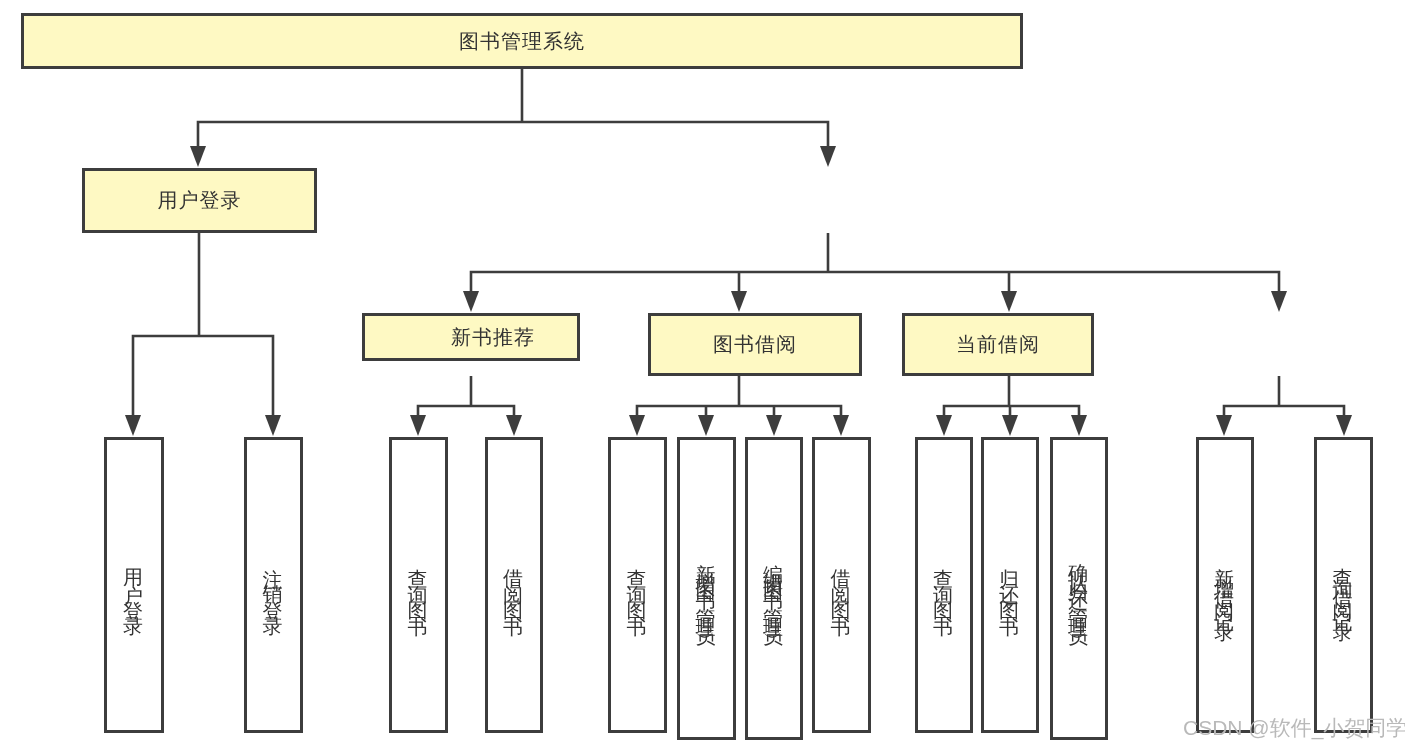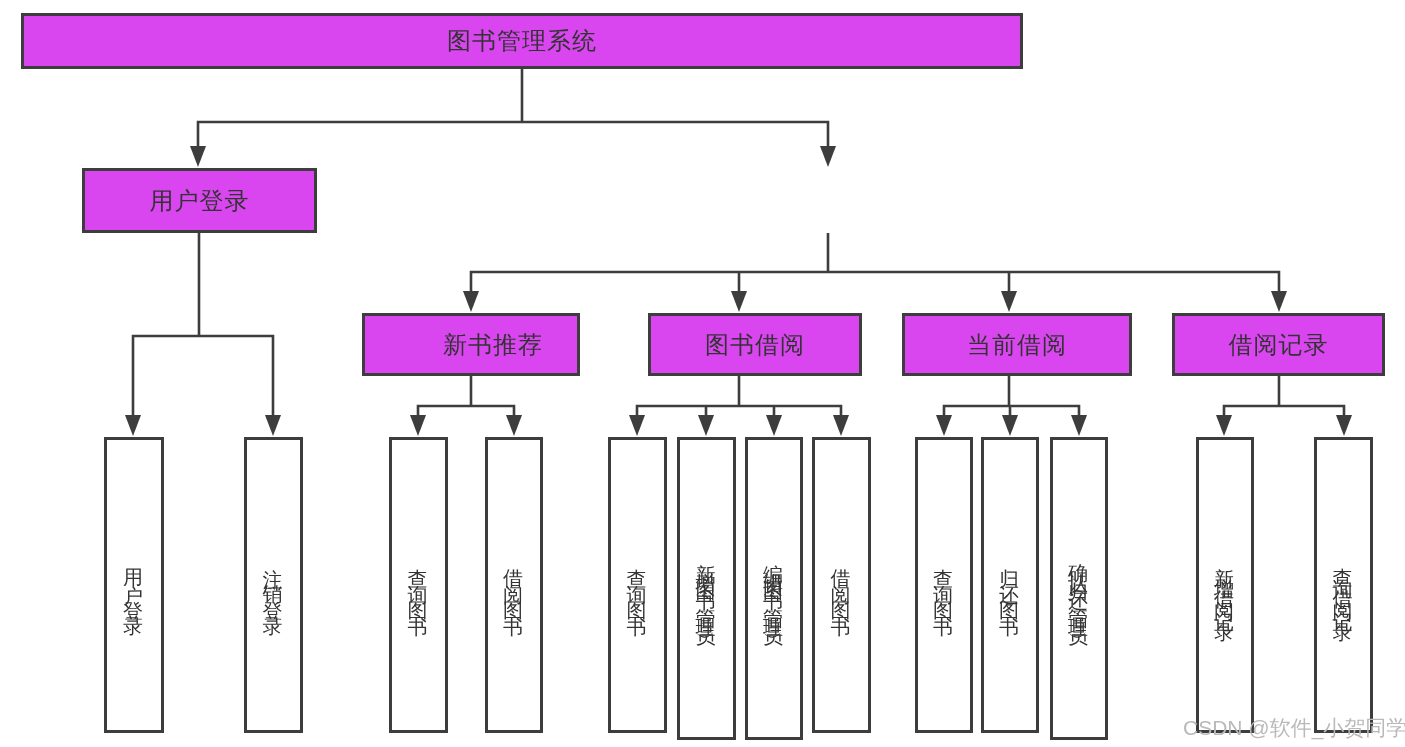--- a/index.html
+++ b/index.html
@@ -20,36 +20,36 @@
     position: absolute;
     left: 0; top: 0;
     width: 1405px; height: 747px;
     pointer-events: none;
   }
   .connector { stroke: var(--line-color); stroke-width: 2.6; fill: none; }
   .arrowhead { fill: var(--line-color); stroke: none; }
   .box {
     position: absolute;
     box-sizing: border-box;
-    background: #d946ef;
+    background: #fef9c3;
     border: 3px solid var(--line-color);
     display: flex;
     align-items: center;
     justify-content: center;
     color: var(--text-color);
-    font-size: 24px;
+    font-size: 20px;
     letter-spacing: 1px;
     text-align: center;
   }
   .box.root   { left: 21px;  top: 13px;  width: 1002px; height: 56px; }
   .box.l2-a   { left: 82px;  top: 168px; width: 235px;  height: 65px; }
   .box.l2-b   { left: 710px; top: 168px; width: 235px;  height: 65px; }
-  .box.g1     { left: 362px; top: 313px; width: 218px;  height: 63px; padding-left: 44px; }
+  .box.g1     { left: 362px; top: 313px; width: 218px;  height: 48px; padding-left: 44px; }
   .box.g2     { left: 632px; top: 313px; width: 214px;  height: 63px; margin-left: 16px; }
-  .box.g3     { left: 902px; top: 313px; width: 230px;  height: 63px; }
+  .box.g3     { left: 902px; top: 313px; width: 192px;  height: 63px; }
   .box.g4     { left: 1172px;top: 313px; width: 213px;  height: 63px; }
   .leaf {
     position: absolute;
     box-sizing: border-box;
     background: #ffffff;
     border: 3px solid var(--line-color);
     top: 437px;
     height: 296px;
     display: flex;
     align-items: center;
@@ -144,21 +144,20 @@
     </g>
   </svg>
 
   <div class="box root">图书管理系统</div>
 
   <div class="box l2-a">用户登录</div>
 
   <div class="box g1">新书推荐</div>
   <div class="box g2">图书借阅</div>
   <div class="box g3">当前借阅</div>
-  <div class="box g4">借阅记录</div>
 
   <div class="leaf len4 p1">
     <span>用户登录</span>
   </div>
   <div class="leaf len4 p2">
     <span>注销登录</span>
   </div>
 
   <div class="leaf len4 p3">
     <span>查询图书</span>

